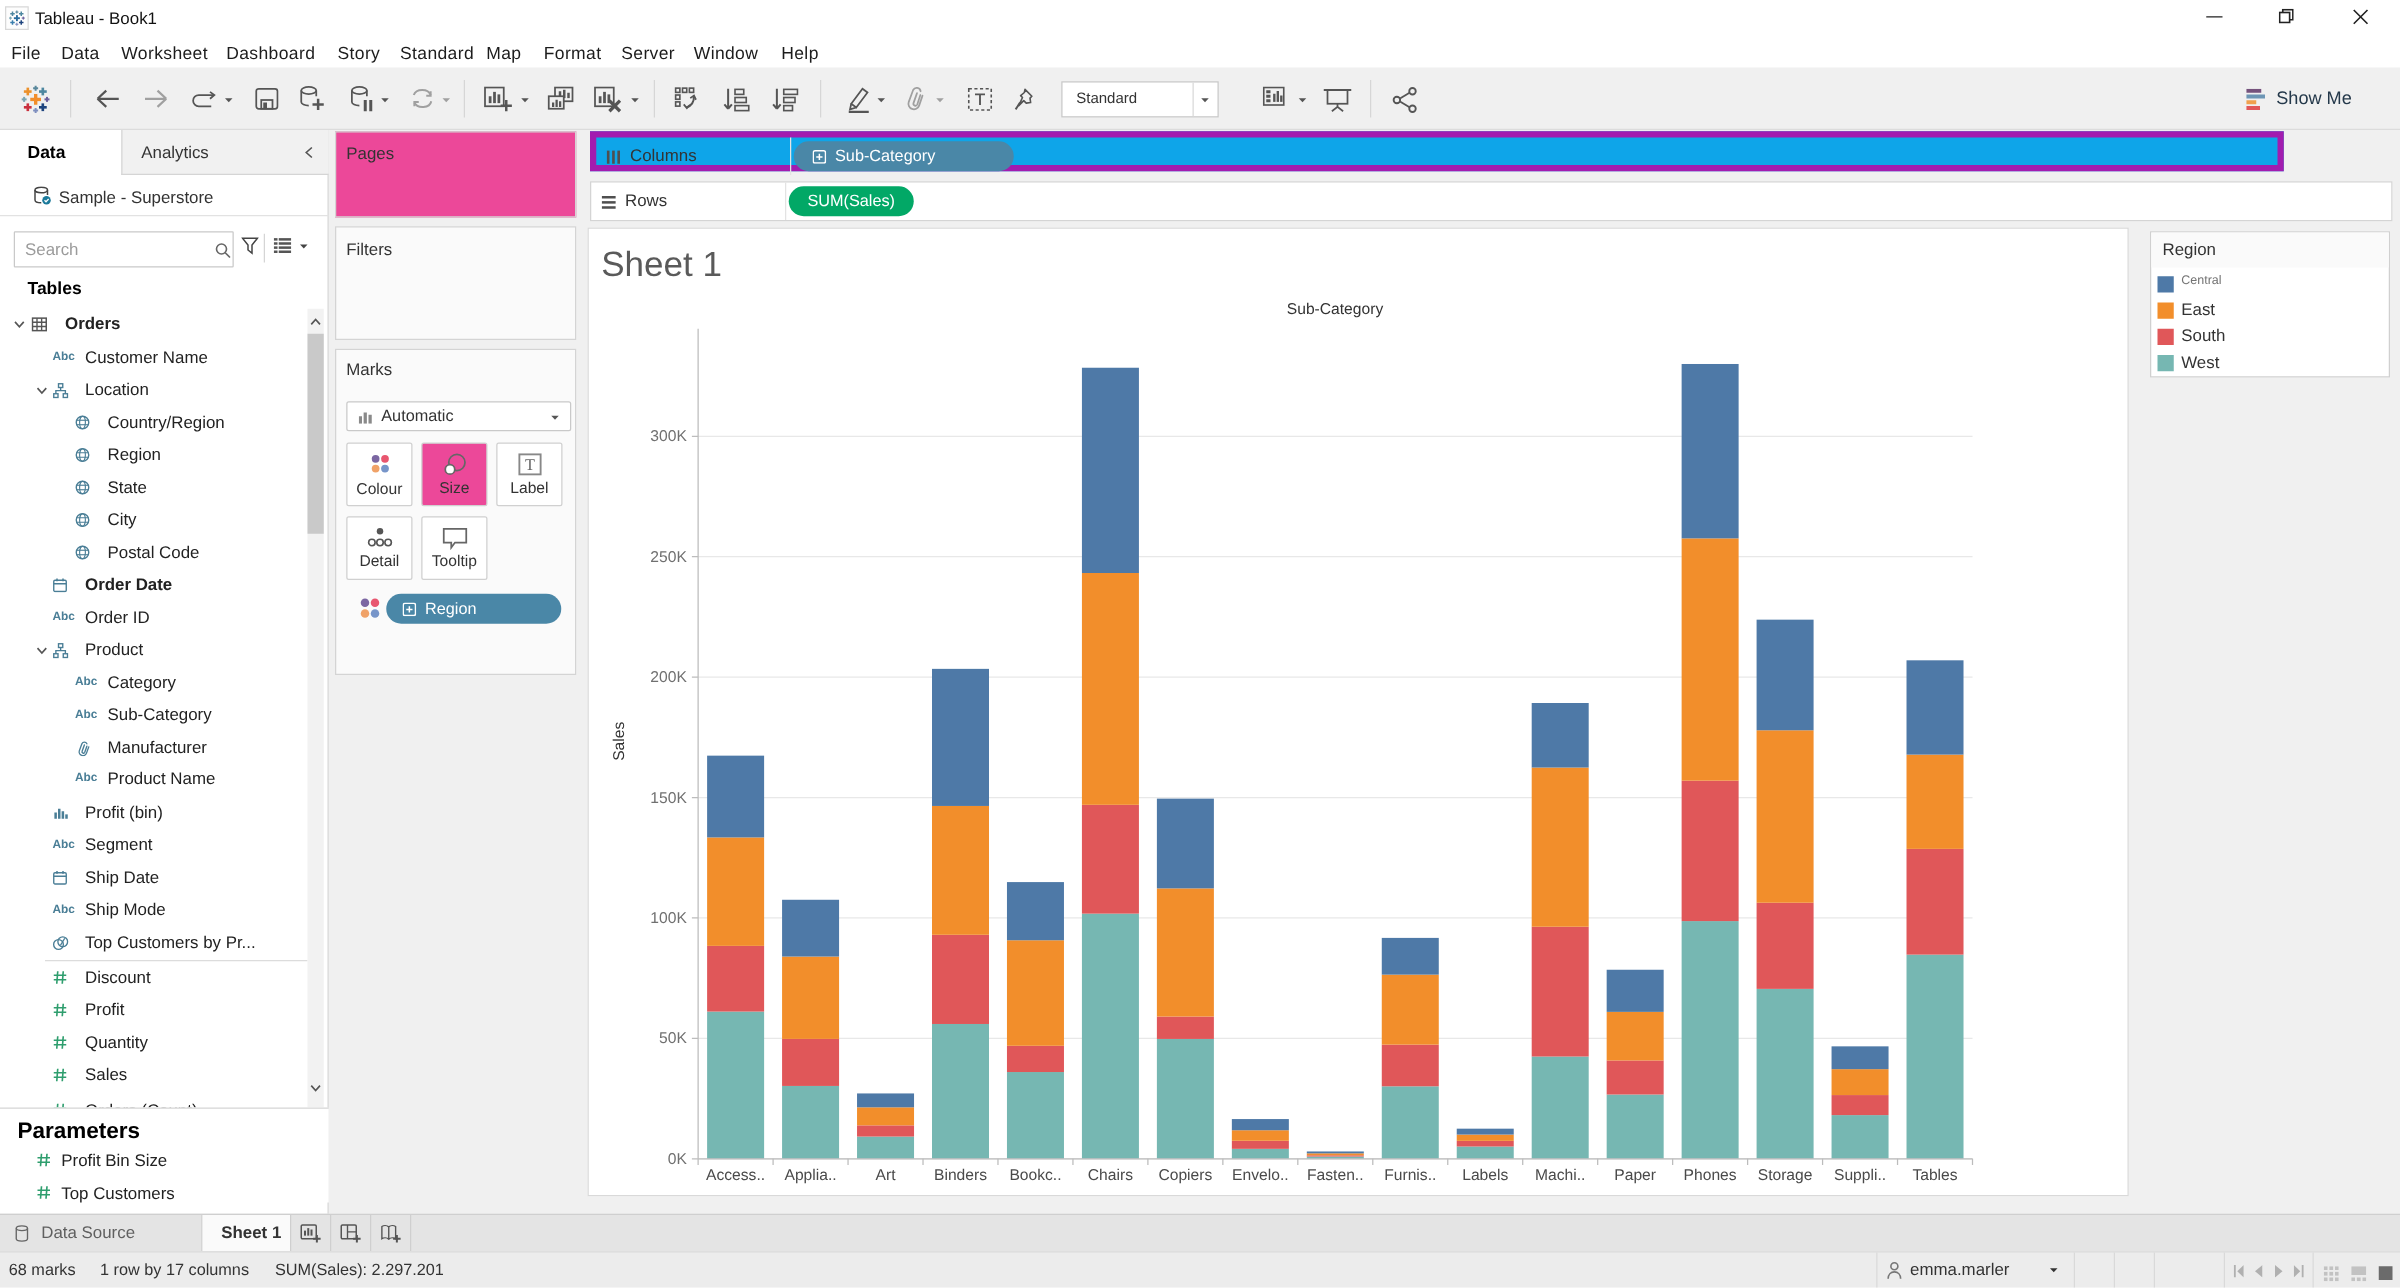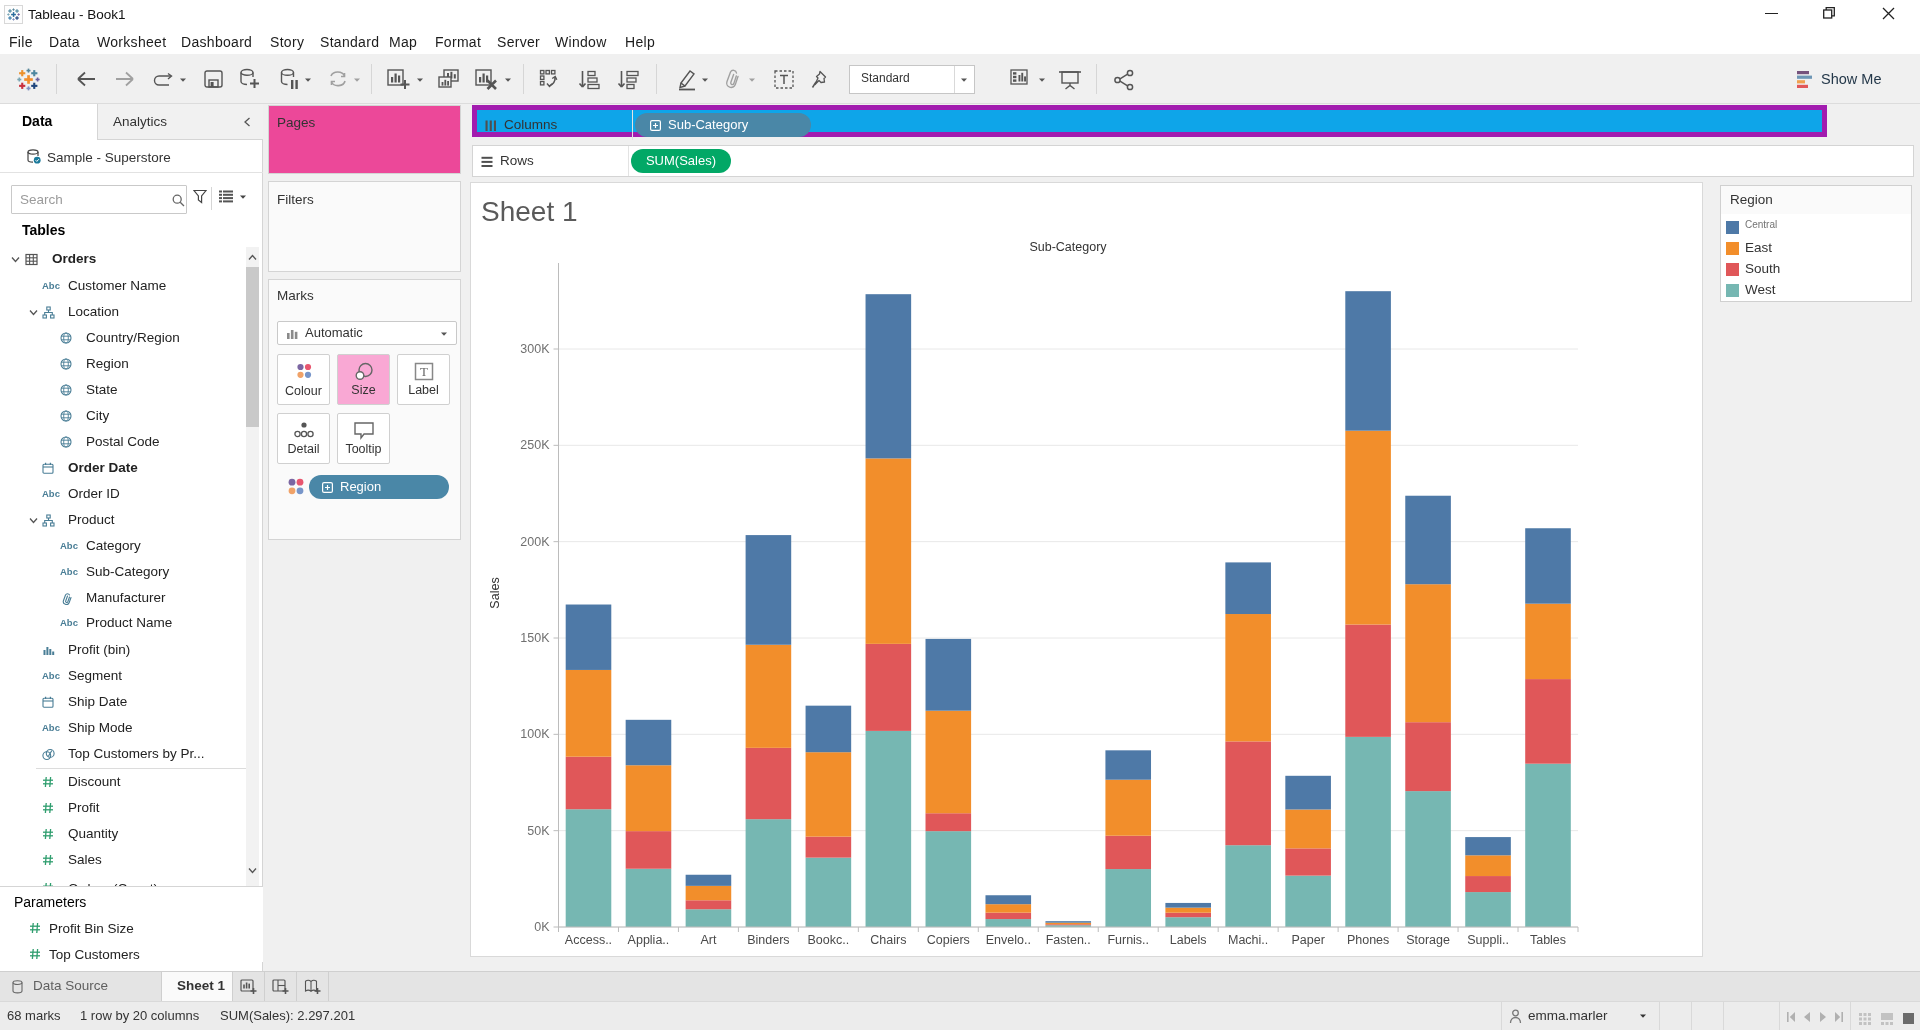--- a/index.html
+++ b/index.html
@@ -631,21 +631,21 @@
       <svg width="9" height="9" viewBox="0 0 9 9" style="">
         <path d="M1 6.5 L4.5 2.5 L8 6.5" fill="none" stroke="#555" stroke-width="1.3"></path>
       </svg>
     </div>
     <div class="abs" style="left:248px;top:866px">
       <svg width="9" height="9" viewBox="0 0 9 9" style="">
         <path d="M1 2.5 L4.5 6.5 L8 2.5" fill="none" stroke="#555" stroke-width="1.3"></path>
       </svg>
     </div>
     <div class="abs" style="left:0;top:886px;width:263px;height:76px;background:#fff;border-top:1px solid #d5d5d5">
-      <span class="txt" style="left:14px;top:7px;font-size:14px;font-weight:normal;color:#000">Parameters</span>
+      <span class="txt" style="left:14px;top:7px;font-size:18px;font-weight:bold;color:#000">Parameters</span>
       <div class="abs" style="left:29px;top:35px">
         <svg width="12" height="12" viewBox="0 0 12 12" style="">
           <g stroke="#2f9e6e" stroke-width="1.3" fill="none">
             <line x1="4.2" y1="1" x2="3.4" y2="11"></line>
             <line x1="8.6" y1="1" x2="7.8" y2="11"></line>
             <line x1="1" y1="4.2" x2="11" y2="4.2"></line>
             <line x1="1" y1="7.8" x2="11" y2="7.8"></line>
           </g>
         </svg>
       </div>
@@ -689,21 +689,21 @@
         <div style="margin:7px auto 0;width:22px;height:20px">
           <svg width="22" height="20" viewBox="0 0 22 20" style="">
             <circle cx="7.5" cy="5" r="3.1" fill="#7b66a2"></circle>
             <circle cx="15" cy="5" r="3.1" fill="#e8566f"></circle>
             <circle cx="7.5" cy="12.8" r="3.1" fill="#f0a268"></circle>
             <circle cx="15" cy="12.8" r="3.1" fill="#7795c9"></circle>
           </svg>
         </div>
         <div style="font-size:12.5px;color:#333;margin-top:2px">Colour</div>
       </div>
-      <div class="abs" style="left:68px;top:74px;width:53px;height:51px;background:#f9a8d4;border:1px solid #d0d0d0;border-radius:2px;text-align:center">
+      <div class="abs" style="left:68px;top:74px;width:53px;height:51px;background:#ec4899;border:1px solid #d0d0d0;border-radius:2px;text-align:center">
         <div style="margin:7px auto 0;width:22px;height:20px">
           <svg width="22" height="20" viewBox="0 0 22 20" style="">
             <circle cx="12.5" cy="8" r="6.5" fill="none" stroke="#666" stroke-width="1.4"></circle>
             <circle cx="7" cy="13.5" r="3.8" fill="#fff" stroke="#666" stroke-width="1.4"></circle>
           </svg>
         </div>
         <div style="font-size:12.5px;color:#333;margin-top:1px">Size</div>
       </div>
       <div class="abs" style="left:128px;top:74px;width:53px;height:51px;background:#fff;border:1px solid #d0d0d0;border-radius:2px;text-align:center">
         <div style="margin:7px auto 0;width:22px;height:20px">
@@ -966,21 +966,21 @@
       </div>
       <div class="abs" style="left:304px;top:7px">
         <svg width="17" height="16" viewBox="0 0 17 16" style="">
           <path d="M7 2.5 C5.5 1.2 3 1.2 1.5 2.2 V12 C3 11 5.5 11 7 12.3 C8.5 11 11 11 12.5 12 V2.2 C11 1.2 8.5 1.2 7 2.5 Z M7 2.5 V12.3" fill="none" stroke="#555" stroke-width="1.1"></path>
           <path d="M13.5 9 V15 M10.5 12 H16.5" stroke="#555" stroke-width="1.6"></path>
         </svg>
       </div>
     </div>
     <div class="abs" style="left:0;top:1001px;width:1920px;height:29px;background:#ececec;border-top:1px solid #d9d9d9">
       <span class="txt" style="left:7px;top:6px;font-size:13px;color:#333">68 marks</span>
-      <span class="txt" style="left:80px;top:6px;font-size:13px;color:#333">1 row by 20 columns</span>
+      <span class="txt" style="left:80px;top:6px;font-size:13px;color:#333">1 row by 17 columns</span>
       <span class="txt" style="left:220px;top:6px;font-size:13px;color:#333">SUM(Sales): 2.297.201</span>
       <div class="abs" style="left:1501px;top:0;width:1px;height:28px;background:#d9d9d9"></div>
       <div class="abs" style="left:1659px;top:0;width:1px;height:28px;background:#d9d9d9"></div>
       <div class="abs" style="left:1691px;top:0;width:1px;height:28px;background:#d9d9d9"></div>
       <div class="abs" style="left:1723px;top:0;width:1px;height:28px;background:#d9d9d9"></div>
       <div class="abs" style="left:1779px;top:0;width:1px;height:28px;background:#d9d9d9"></div>
       <div class="abs" style="left:1850px;top:0;width:1px;height:28px;background:#d9d9d9"></div>
       <div class="abs" style="left:1509px;top:7px">
         <svg width="13" height="15" viewBox="0 0 13 15" style="">
           <circle cx="6.5" cy="4" r="2.8" fill="none" stroke="#777" stroke-width="1.3"></circle>

